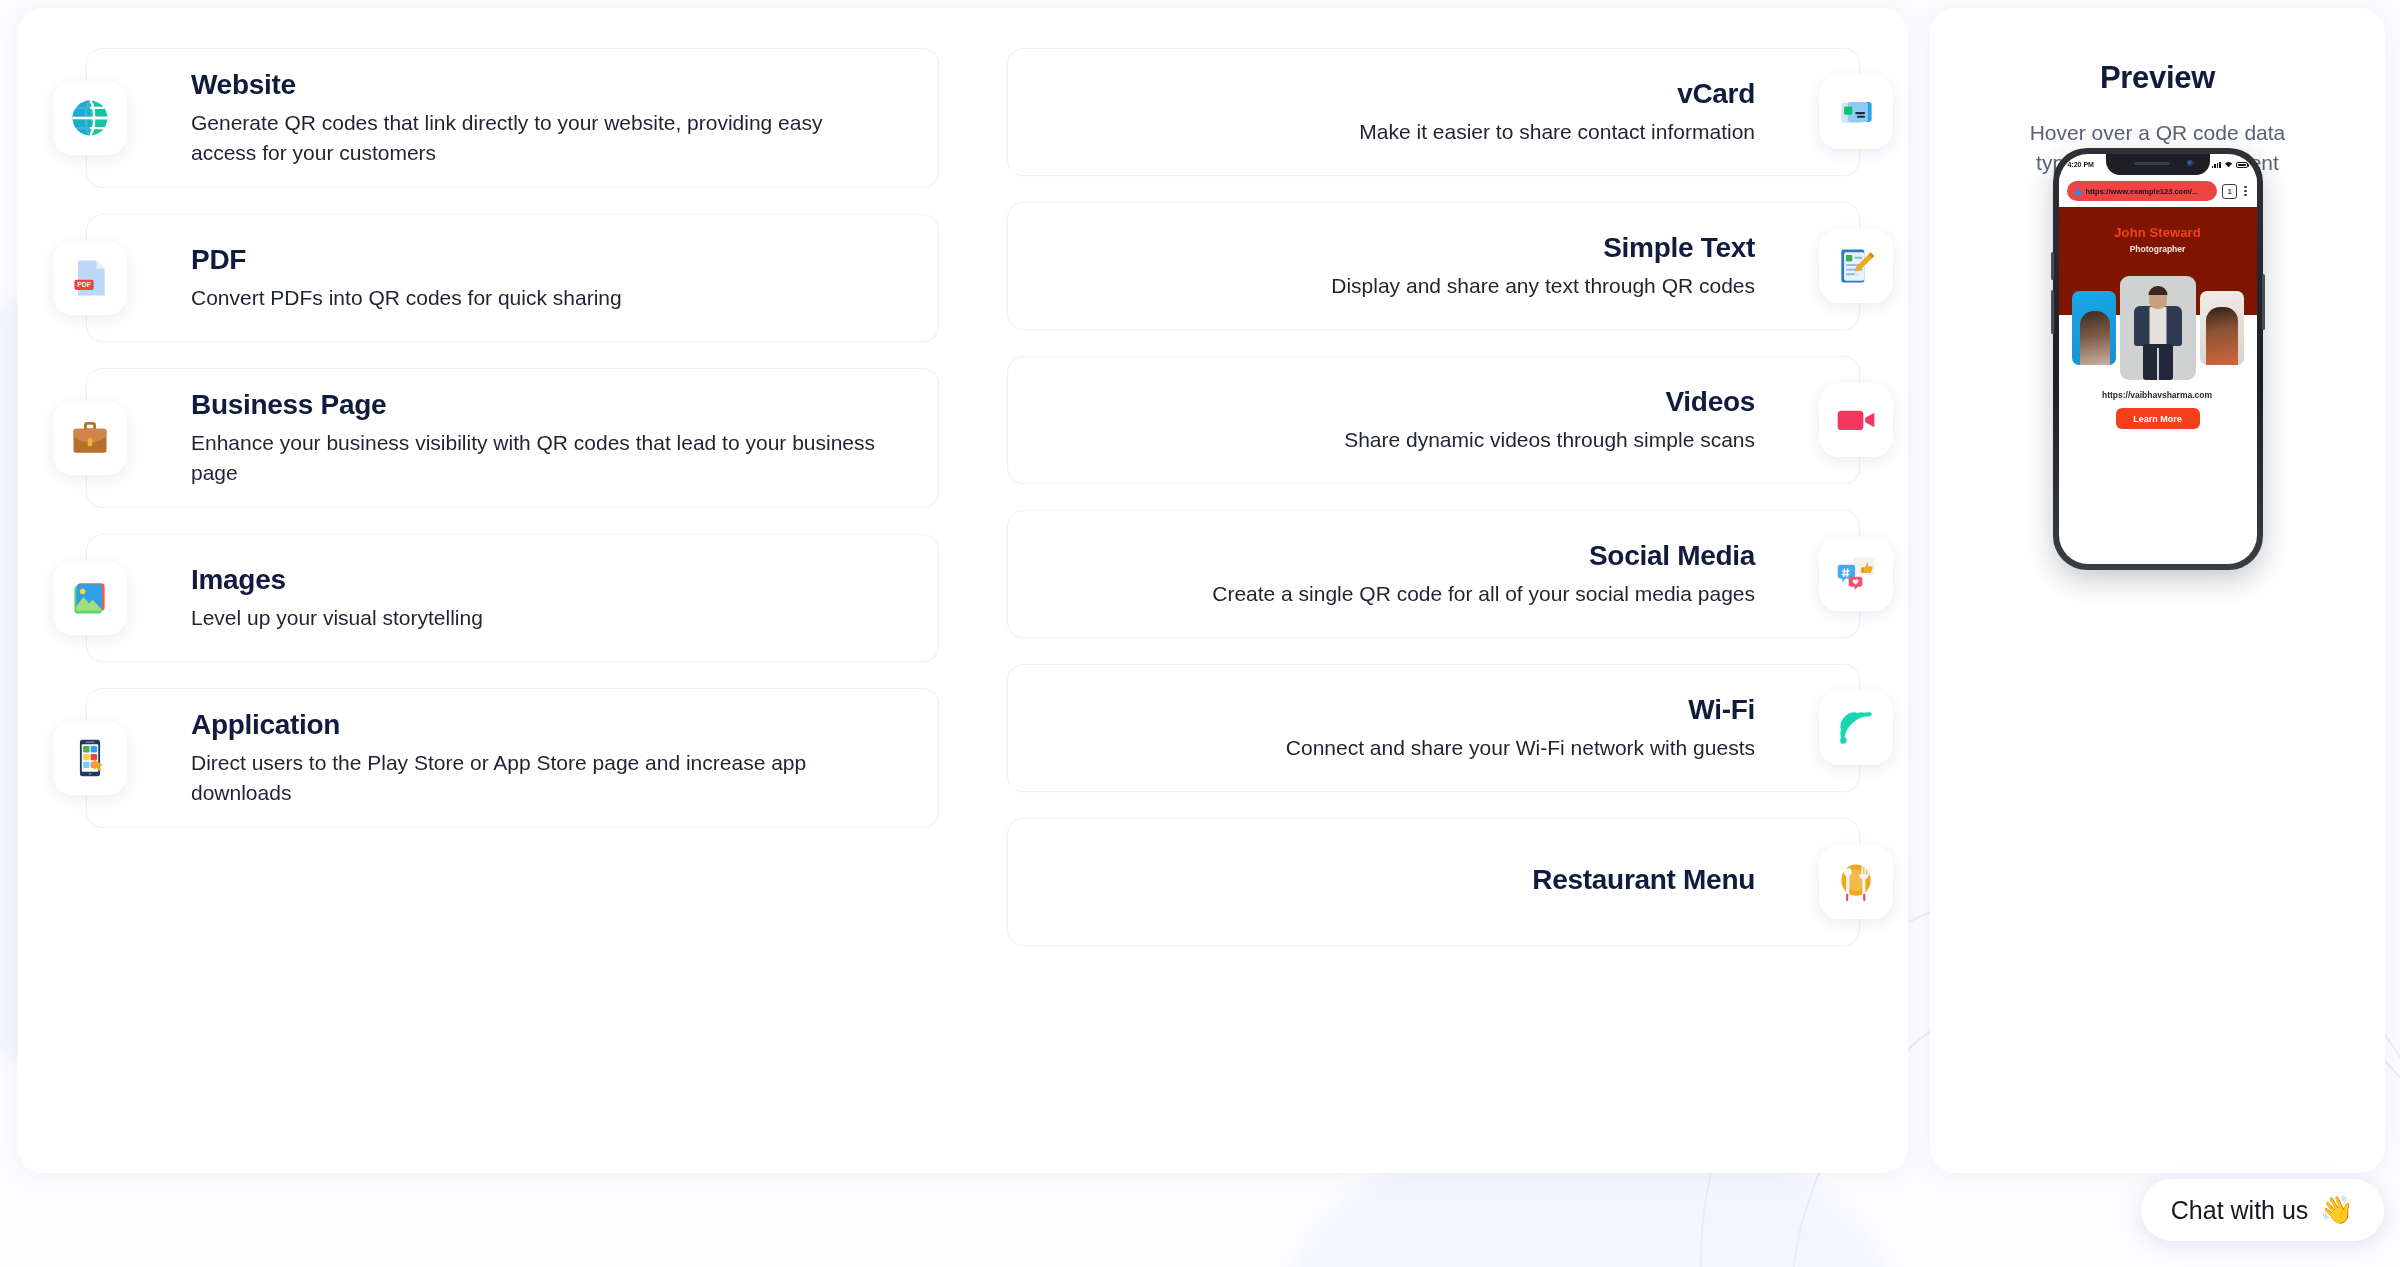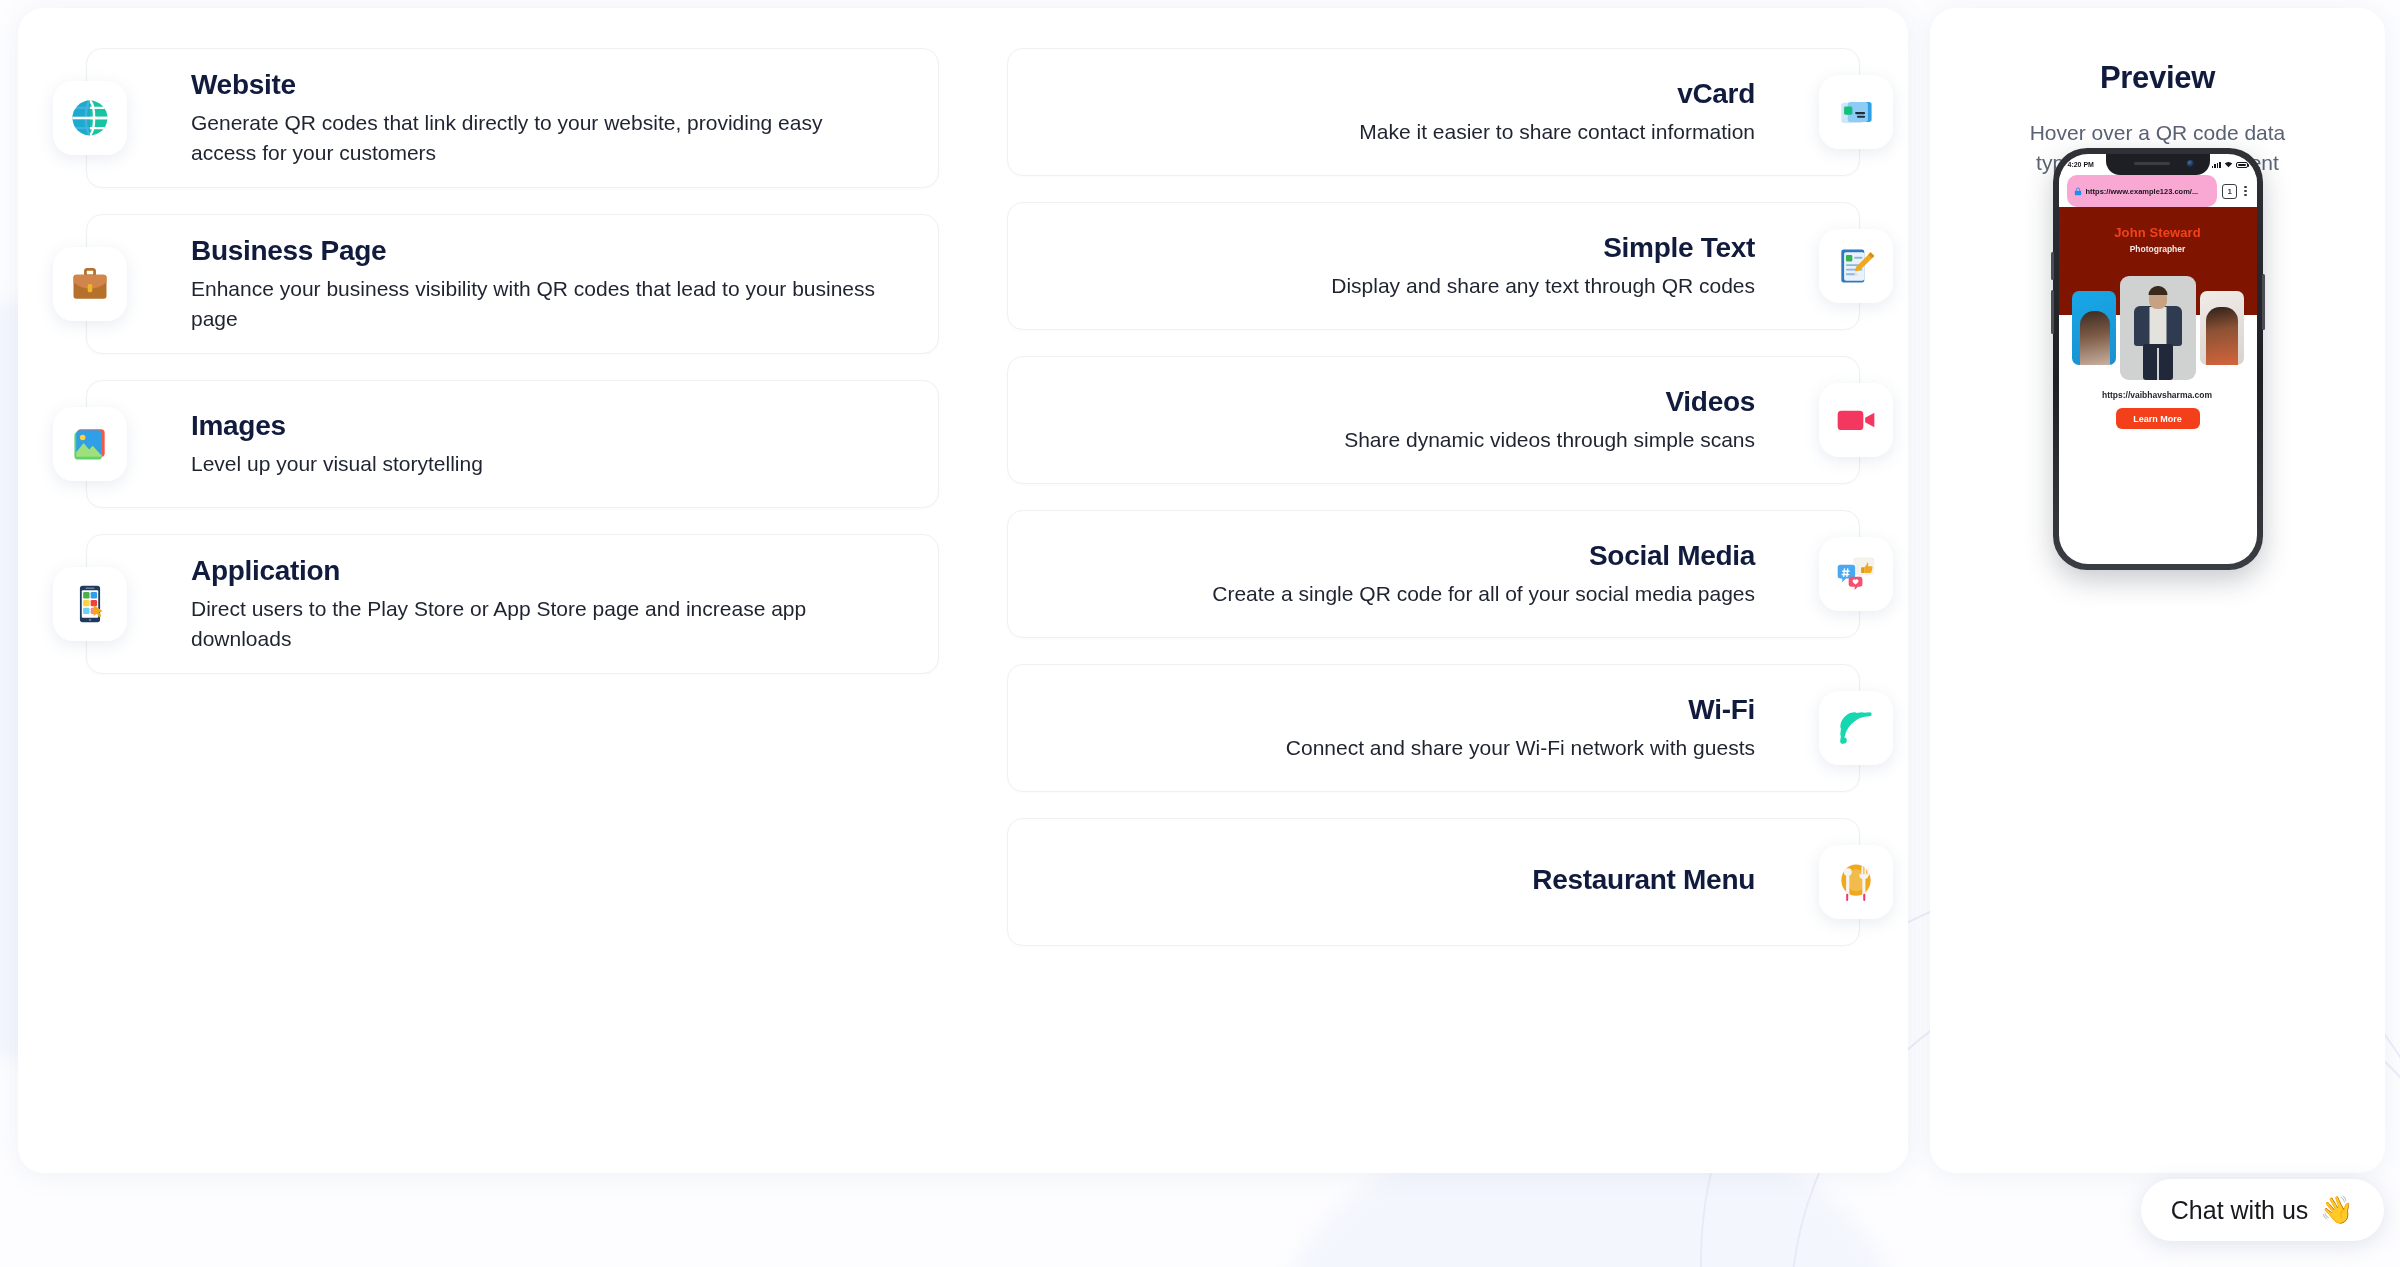--- a/index.html
+++ b/index.html
@@ -197,21 +197,21 @@
   .batt { width:12px; height:6px; border:1px solid #15171c; border-radius:2px; position:relative; }
   .batt::before{content:"";position:absolute;inset:1px;background:#15171c;border-radius:1px;}
   .batt::after{content:"";position:absolute;right:-2.5px;top:1.5px;width:1.5px;height:3px;background:#15171c;border-radius:0 1px 1px 0;}
 
   .url-bar-wrap {
     position: absolute; top: 21px; left: 0; right: 0; height: 32px;
     background: #ffffff; display:flex; align-items:center; gap:5px;
     padding: 0 8px; z-index: 5;
   }
   .url-pill {
-    flex: 1; height: 32px; background: #f9a8d4; border-radius: 10px;
+    flex: 1; height: 20px; background: #ef4444; border-radius: 10px;
     display: flex; align-items: center; gap: 4px; padding: 0 7px;
     font-size: 7.5px; color: #15171c; font-weight: 600; overflow: hidden; white-space: nowrap; text-align: right;
   }
   .lock-ico { width: 8px; height: 9px; flex: none; }
   .tab-count {
     width: 15px; height: 15px; border: 1.4px solid #3b3d44; border-radius: 3px;
     font-size: 8px; font-weight: 700; color: #3b3d44;
     display:flex; align-items:center; justify-content:center; flex:none;
   }
   .kebab { display:flex; flex-direction:column; gap:1.6px; flex:none; padding: 0 2px; }
@@ -316,20 +316,32 @@
               <circle cx="24" cy="24" r="19" fill="#17c3a2"></circle>
               <path d="M5 24h38M24 5c6 6 6 32 0 38M24 5c-6 6-6 32 0 38M8 13h32M8 35h32" stroke="#ffffff" stroke-width="2.6" fill="none"></path>
               <path d="M24 5a19 19 0 0 0 0 38z" fill="#1fa6d6" opacity=".85"></path>
               <path d="M5 24h38" stroke="#ffffff" stroke-width="2.6"></path>
             </svg>
           </div>
           <div class="card-title">Website</div>
           <div class="card-desc">Generate QR codes that link directly to your website, providing easy access for your customers</div>
         </div>
 
+        <div class="type-card">
+          <div class="icon-badge">
+            <svg viewBox="0 0 48 48">
+              <path d="M11 5h20l9 9v29H11z" fill="#bcd7f7"></path>
+              <path d="M31 5l9 9h-9z" fill="#e5effc"></path>
+              <rect x="7" y="26" width="21" height="11" rx="2" fill="#f0413a"></rect>
+              <text x="17.5" y="34.2" font-family="Liberation Sans, sans-serif" font-size="7.5" font-weight="700" fill="#ffffff" text-anchor="middle">PDF</text>
+            </svg>
+          </div>
+          <div class="card-title">PDF</div>
+          <div class="card-desc">Convert PDFs into QR codes for quick sharing</div>
+        </div>
 
         <div class="type-card">
           <div class="icon-badge">
             <svg viewBox="0 0 48 48">
               <rect x="19" y="8" width="10" height="7" rx="2" fill="none" stroke="#b5702c" stroke-width="3"></rect>
               <rect x="6" y="14" width="36" height="26" rx="3" fill="#b5702c"></rect>
               <path d="M6 22c6 5 12 7 18 7s12-2 18-7v-5a3 3 0 0 0-3-3H9a3 3 0 0 0-3 3z" fill="#d1854a"></path>
               <rect x="21.5" y="24" width="5" height="9" rx="2" fill="#f0b32c"></rect>
             </svg>
           </div>

